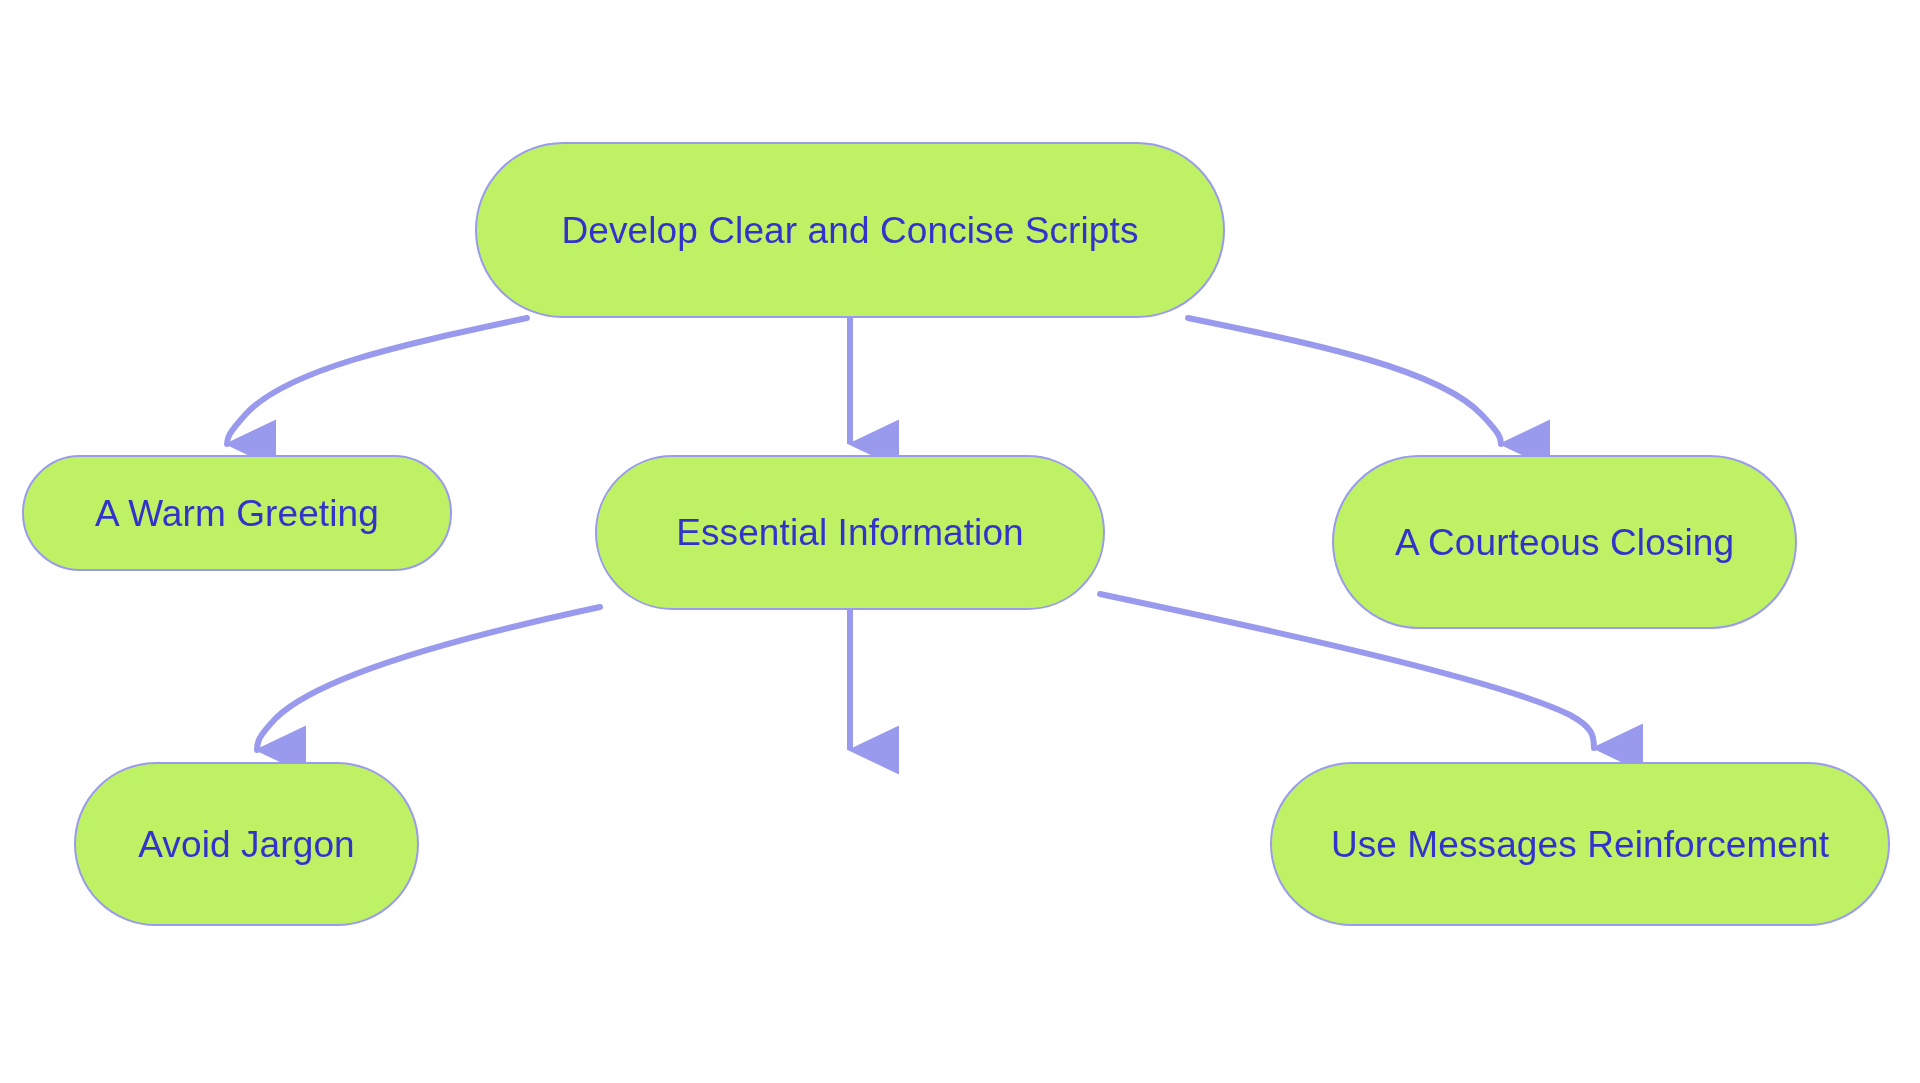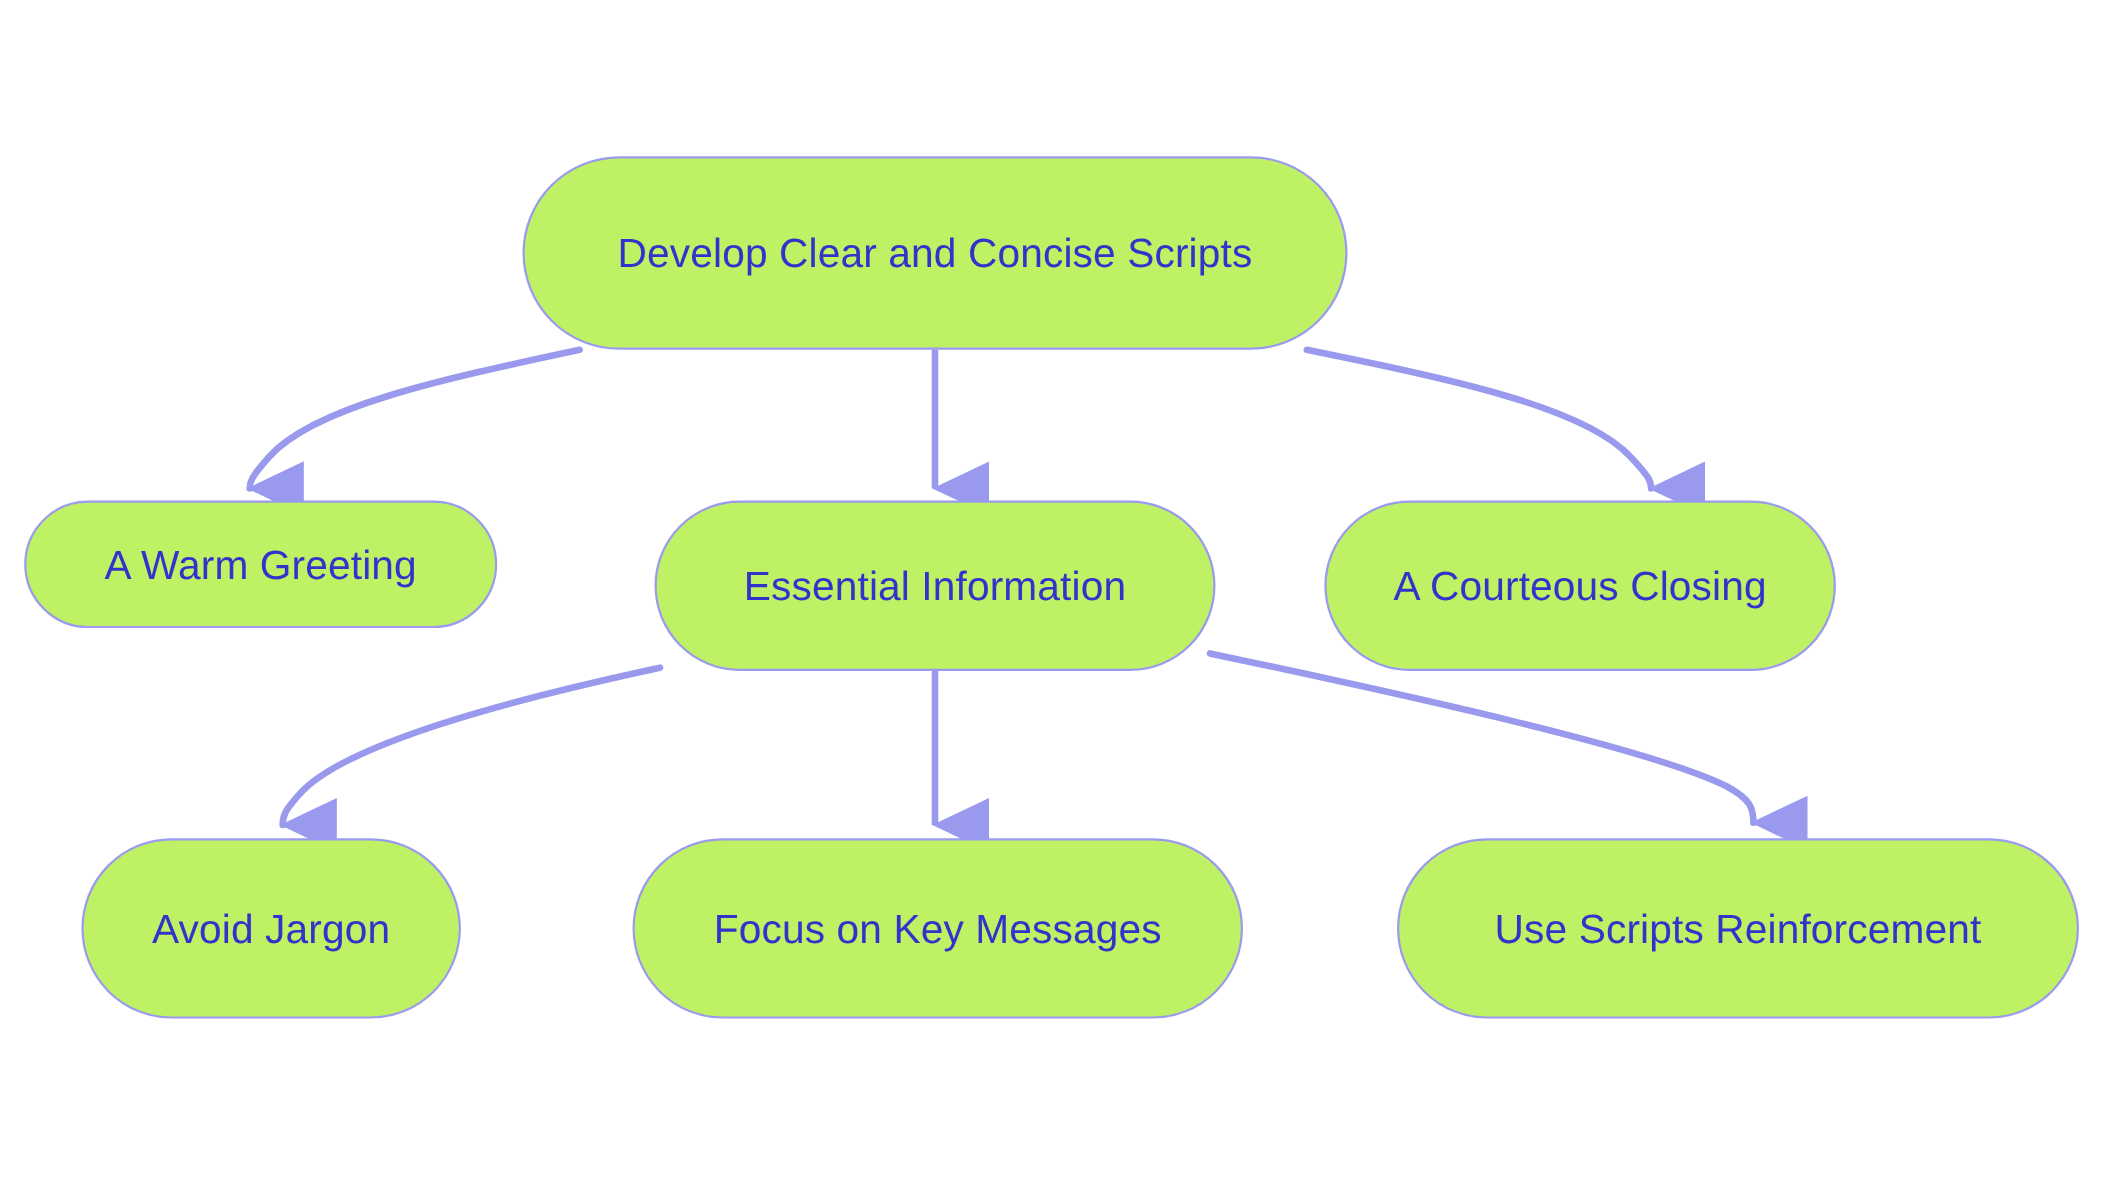--- a/index.html
+++ b/index.html
@@ -80,29 +80,26 @@
   </div>
 
   <div class="node" style="left:22px; top:455px; width:430px; height:116px;">
     <span class="node-label">A Warm Greeting</span>
   </div>
 
   <div class="node" style="left:595px; top:455px; width:510px; height:155px;">
     <span class="node-label">Essential Information</span>
   </div>
 
-  <div class="node" style="left:1204px; top:455px; width:465px; height:155px;">
+  <div class="node" style="left:1332px; top:455px; width:465px; height:174px;">
     <span class="node-label">A Courteous Closing</span>
   </div>
 
   <div class="node" style="left:74px; top:762px; width:345px; height:164px;">
     <span class="node-label">Avoid Jargon</span>
   </div>
 
-  <div class="node" style="left:575px; top:762px; width:555px; height:164px;">
-    <span class="node-label">Focus on Key Messages</span>
-  </div>
 
   <div class="node" style="left:1270px; top:762px; width:620px; height:164px;">
-    <span class="node-label">Use Scripts Reinforcement</span>
+    <span class="node-label">Use Messages Reinforcement</span>
   </div>
 
 </div>
 
 </body></html>

